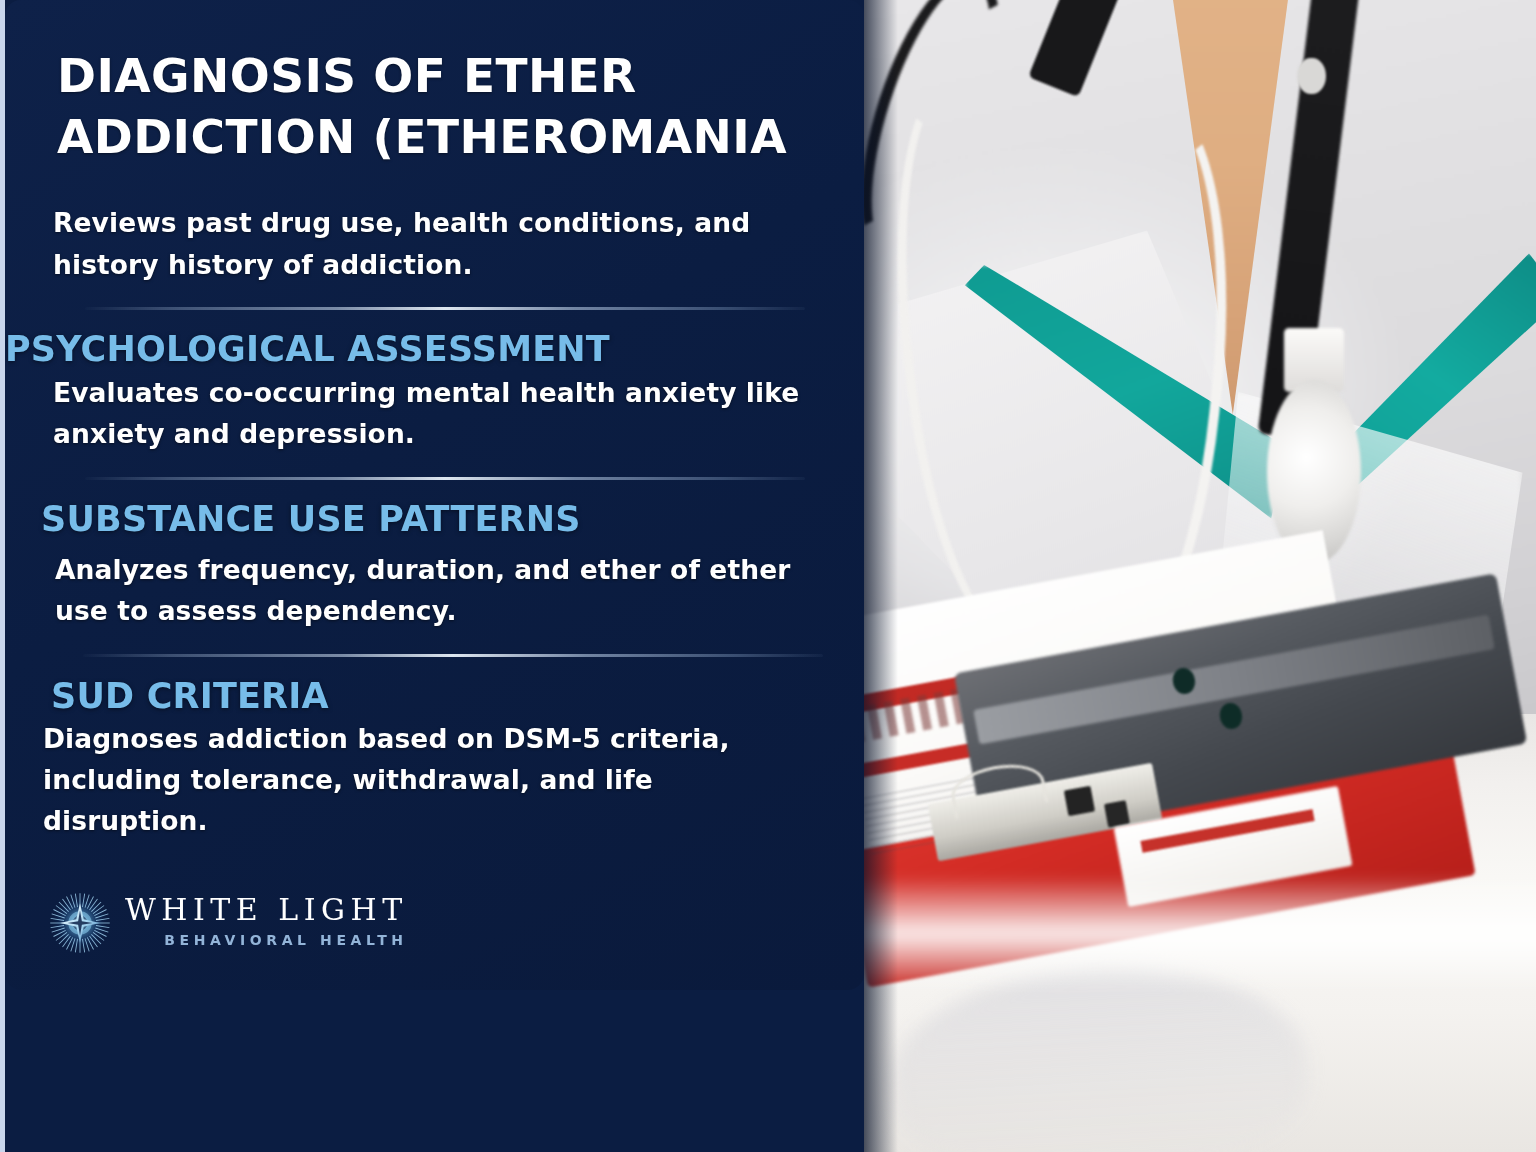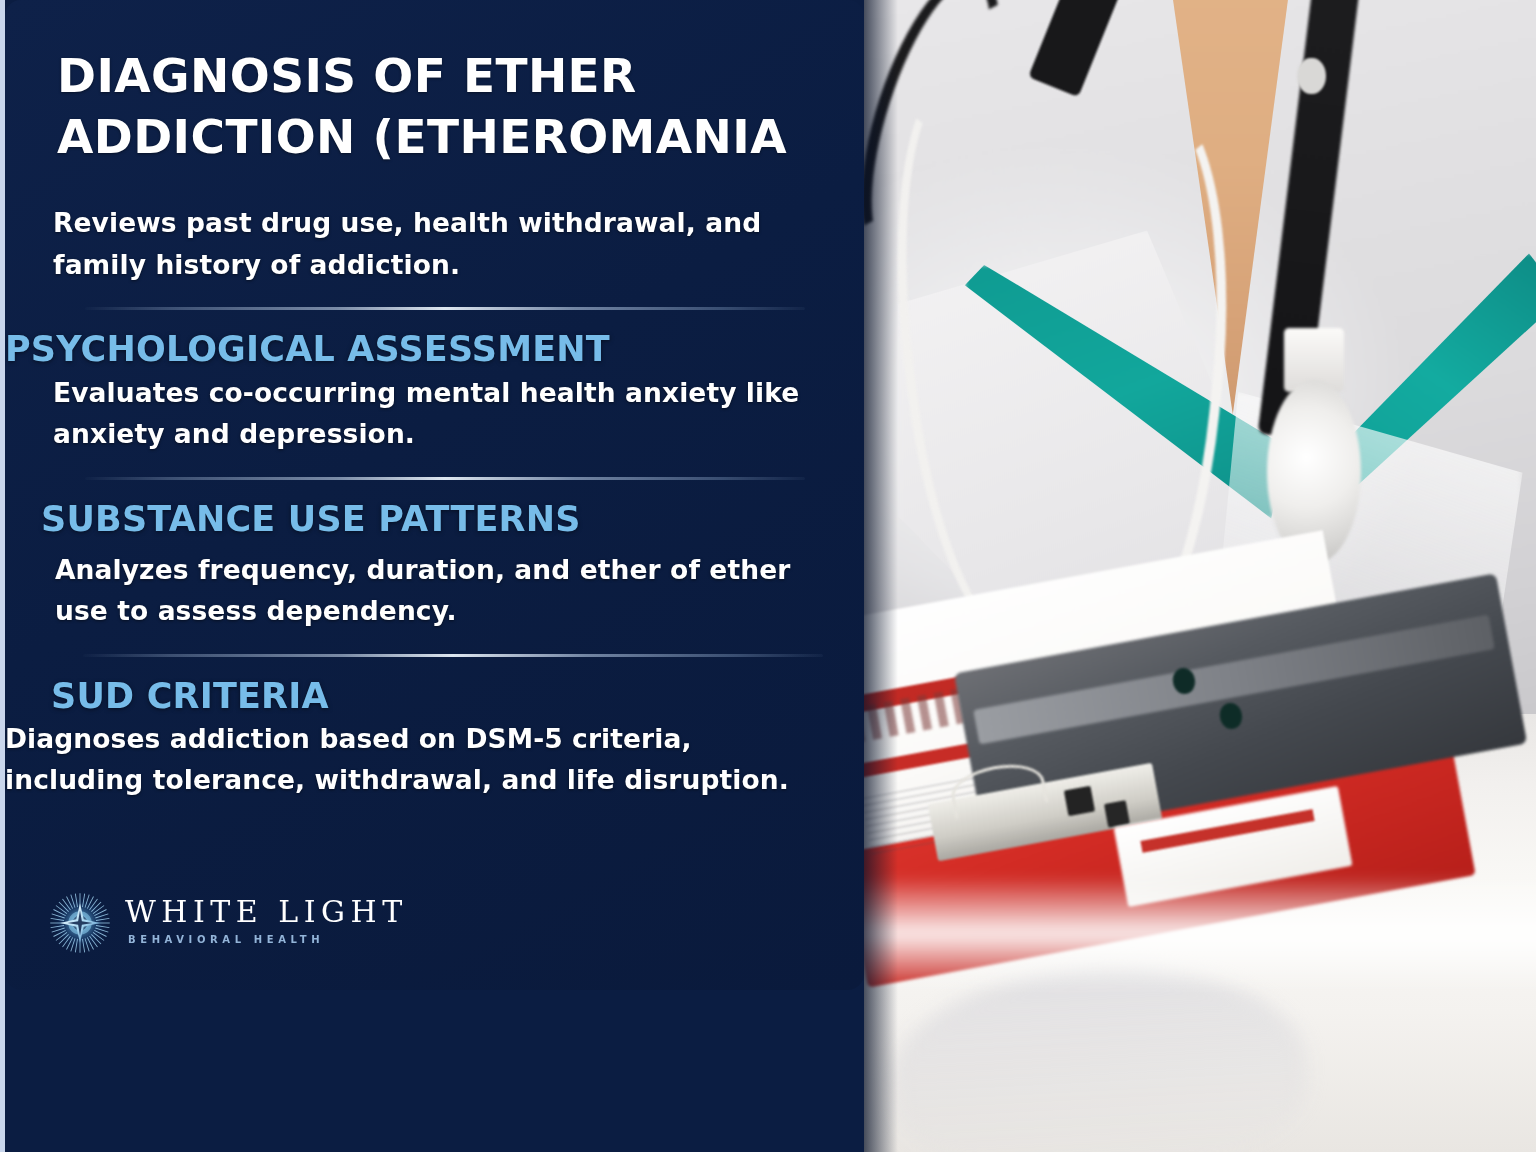--- a/index.html
+++ b/index.html
@@ -70,21 +70,21 @@
   .s1 .sec-head { padding-left:48px; }
   .s1 .sec-body { padding-left:48px; padding-top:3px; max-width:800px; }
 
   .s2 .sec-head { }
   .s2 .sec-body { padding-left:48px; padding-top:3px; max-width:815px; }
 
   .s3 .sec-head { padding-left:36px; }
   .s3 .sec-body { padding-left:50px; padding-top:10px; max-width:790px; }
 
   .s4 .sec-head { padding-left:46px; }
-  .s4 .sec-body { padding-top:2px; max-width:790px; }
+  .s4 .sec-body { padding-left:38px; padding-top:2px; max-width:790px; }
 
   .divider {
     height:3px;
     margin:22px 0 20px 0;
     width:720px;
     margin-left:80px;
     background:linear-gradient(to right,
        rgba(190,212,240,0.02) 0%,
        rgba(190,212,240,0.28) 12%,
        rgba(214,231,250,0.55) 35%,
@@ -117,26 +117,27 @@
     color:#ffffff;
     font-size:30px;
     letter-spacing:5.5px;
     font-weight:400;
     line-height:1;
     white-space:nowrap;
   }
   .logo-sub {
     font-family:"DejaVu Sans", sans-serif;
     color:#93b4d8;
-    font-size:10px;
+    font-size:14px;
     letter-spacing:4.6px;
     font-weight:700;
     margin-top:7px;
     margin-left:3px;
     white-space:nowrap;
+    text-align:right;
   }
 
   
   .photo {
     position:relative;
     flex:1 1 auto;
     height:1152px;
     overflow:hidden;
     background:#cfcfd2;
   }
@@ -425,21 +426,21 @@
 
 <div class="infographic">
 
   <div class="left-panel">
 
     <h1 class="title">DIAGNOSIS OF ETHER ADDICTION (ETHEROMANIA</h1>
 
     <div class="sections">
 
       <div class="section s1">
-        <div class="sec-body">Reviews past drug use, health withdrawal, and family history of addiction.</div>
+        <div class="sec-body">Reviews past drug use, health conditions, and history history of addiction.</div>
       </div>
       <div class="divider d1"></div>
 
       <div class="section s2">
         <div class="sec-head">PSYCHOLOGICAL ASSESSMENT</div>
         <div class="sec-body">Evaluates co-occurring mental health anxiety like anxiety and depression.</div>
       </div>
       <div class="divider d2"></div>
 
       <div class="section s3">

